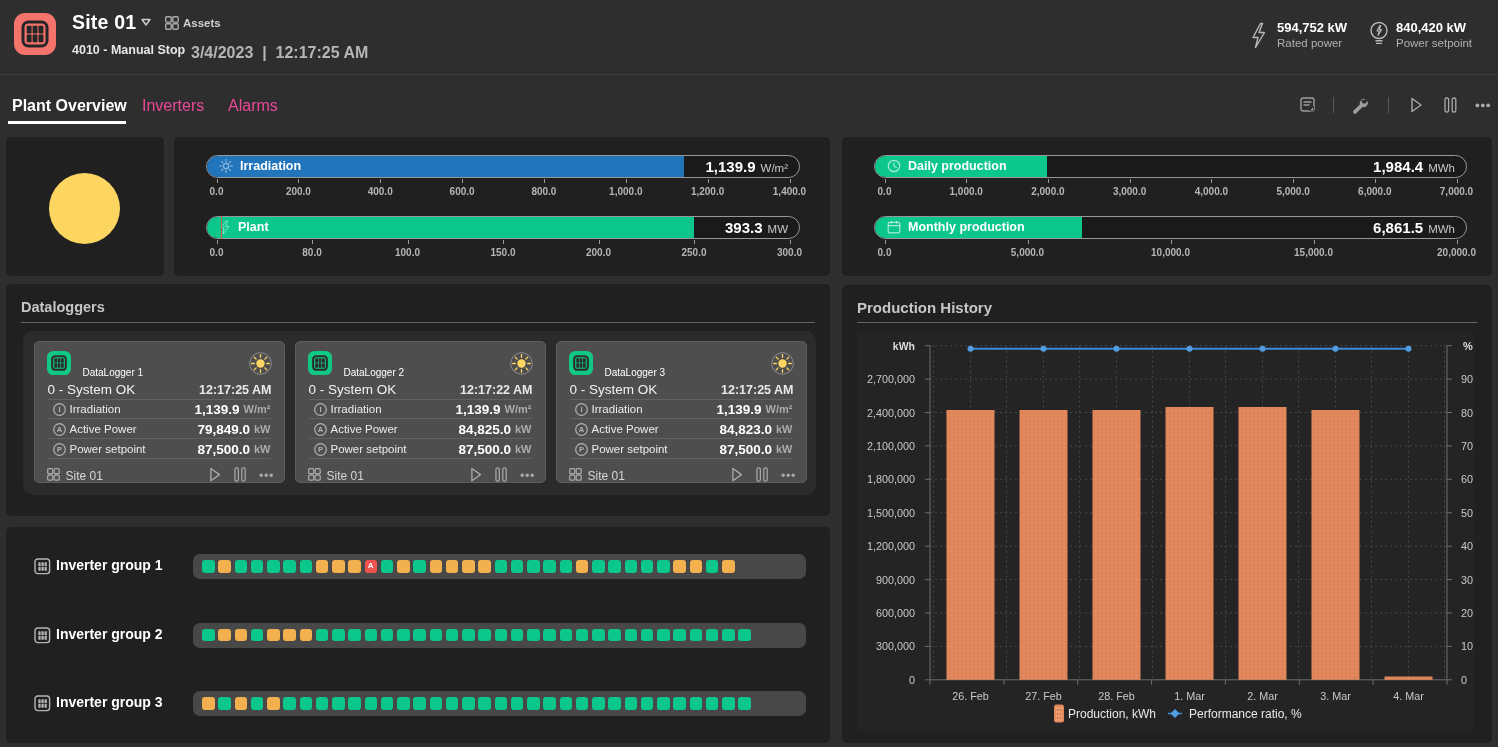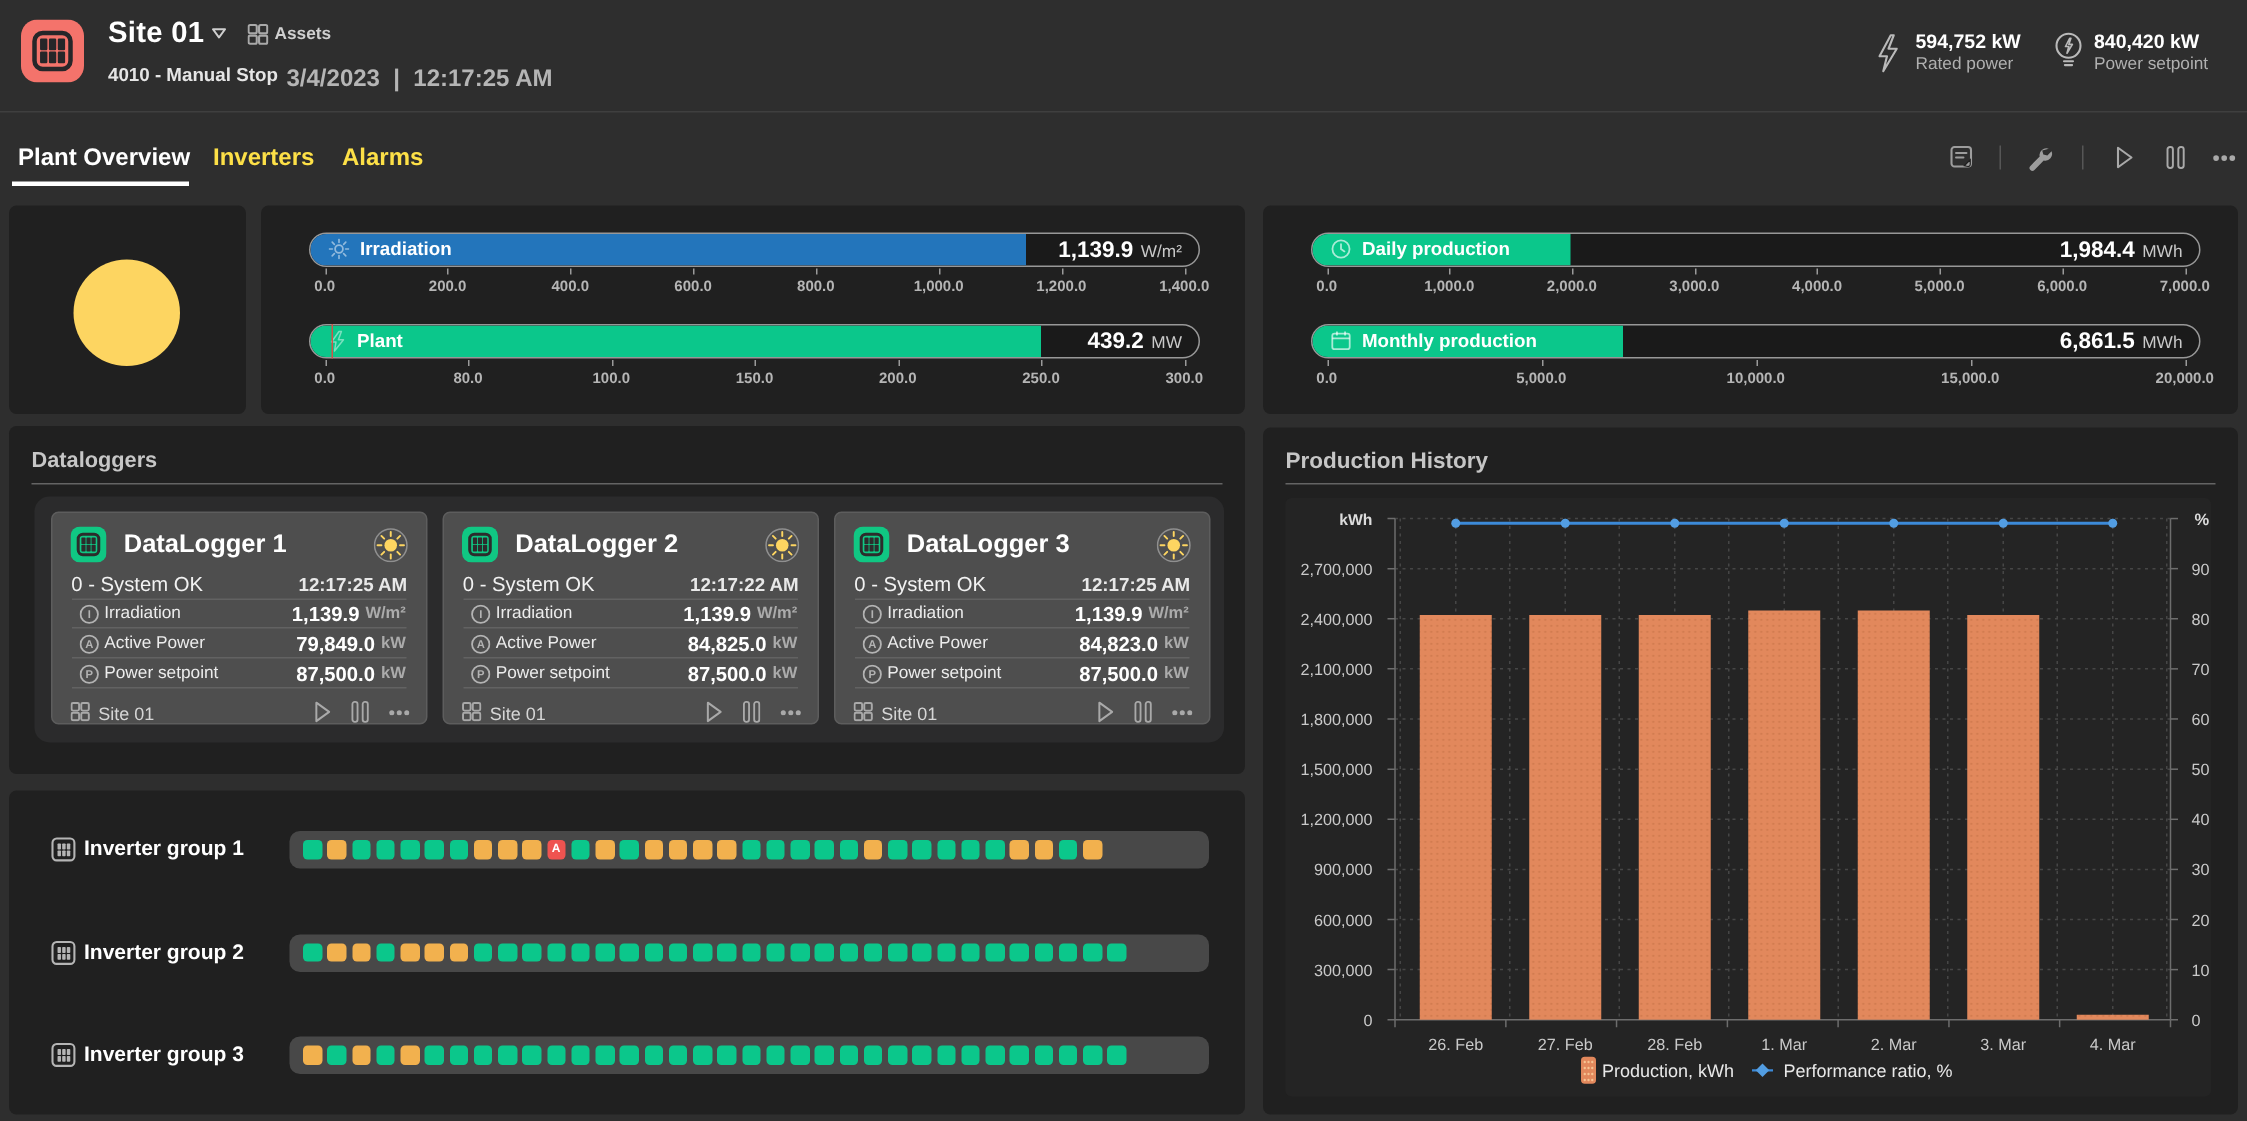--- a/index.html
+++ b/index.html
@@ -6,35 +6,35 @@
 #stage{position:relative;width:1498px;height:546px}
 .panel{position:absolute;background:#202020;border-radius:5px}
 .hr{position:absolute;height:1px;background:#646464}
 
 .site{font-size:19.5px;font-weight:bold;color:#fff;letter-spacing:.2px}
 .sub{font-size:12.5px;font-weight:bold;color:#e5e5e5}
 .dim{color:#b5b5b5;font-weight:bold;font-size:16px}
 .assets{font-size:11.5px;font-weight:bold;color:#cfcfcf}
 .statv{font-size:13px;font-weight:bold;color:#fff;line-height:15px}
 .statl{font-size:11.5px;color:#b0b0b0;line-height:14px}
-.tab{font-size:16px;color:#fde047;font-weight:700}
+.tab{font-size:16px;color:#ec4899;font-weight:400}
 .tab.on{color:#fff;font-weight:600}
 
 .pill{position:absolute;height:23px;border-radius:12px;border:1px solid #989898;background:#1a1a1a;overflow:hidden}
 .fill{position:absolute;top:0;left:0;bottom:0}
 .plabel{position:absolute;top:0;height:23px;display:flex;align-items:center;font-size:12.5px;font-weight:bold;color:#fff;gap:7px}
 .pval{position:absolute;top:0;height:23px;display:flex;justify-content:flex-end;align-items:baseline;padding-top:3px}
 .pval b{font-size:15px;color:#fff}
 .pval span{font-size:11.5px;color:#c9c9c9;font-weight:normal;margin-left:5px}
 .tick{position:absolute;width:1px;height:4px;background:#9a9a9a}
 .ticklab{position:absolute;width:80px;text-align:center;font-size:10px;font-weight:bold;color:#b5b5b5}
 
 .card{position:absolute;width:251px;height:142px;background:#4e4e4e;border:1px solid #5d5d5d;border-radius:5px}
 .card .sep{position:absolute;left:13px;right:13px;height:1px;background:#626262}
-.ctitle{position:absolute;left:48px;top:11px;font-size:17px;font-weight:bold;color:#fff}
+.ctitle{position:absolute;left:48px;top:25px;font-size:10px;font-weight:normal;color:#fff}
 .crow{position:absolute;left:13px;right:13px;height:18px;display:flex;align-items:center}
 .clab{font-size:11.5px;color:#ececec;margin-left:9px}
 .cval{margin-left:auto;font-size:13.5px;font-weight:bold;color:#fff}
 .cunit{font-size:11px;font-weight:bold;color:#ababab;margin-left:4px}
 .sysok{position:absolute;left:13px;top:40px;font-size:13.5px;color:#f2f2f2}
 .ctime{position:absolute;right:12px;top:41px;font-size:12.5px;font-weight:bold;color:#e8e8e8}
 
 .ivlab{font-size:14px;font-weight:bold;color:#fff}
 .strip{position:absolute;left:187px;width:613px;height:25px;background:#484848;border-radius:7px}
 .sq{position:absolute;top:6px;width:12.5px;height:12.5px;border-radius:3px}
@@ -151,21 +151,21 @@
       <div class="fill" style="width:487.2px;background:#0bc78b"></div>
     </div>
     <div class="abs" style="left:221px;top:215.5px;width:1px;height:23px;background:#cf5348;z-index:3"></div>
     <div class="plabel" style="left:219px;top:215.5px">
       <svg width="12" height="15" viewBox="0 0 12 15" fill="none">
         <path d="M7 1 L2 8 h3 L4 14 L10 6.5 H6.6 L8.6 1 Z" stroke="rgba(255,255,255,.45)" stroke-width="1" stroke-linejoin="round"></path>
       </svg>
       <span>Plant</span>
     </div>
     <div class="pval" style="left:206px;width:582px;top:215.5px">
-      <b>439.2</b>
+      <b>393.3</b>
       <span>MW</span>
     </div>
     <div class="tick" style="left:216.5px;top:239.5px"></div>
     <div class="ticklab" style="left:176.5px;top:246.5px">0.0</div>
     <div class="tick" style="left:312.0px;top:239.5px"></div>
     <div class="ticklab" style="left:272.0px;top:246.5px">80.0</div>
     <div class="tick" style="left:407.5px;top:239.5px"></div>
     <div class="ticklab" style="left:367.5px;top:246.5px">100.0</div>
     <div class="tick" style="left:503.0px;top:239.5px"></div>
     <div class="ticklab" style="left:463.0px;top:246.5px">150.0</div>

